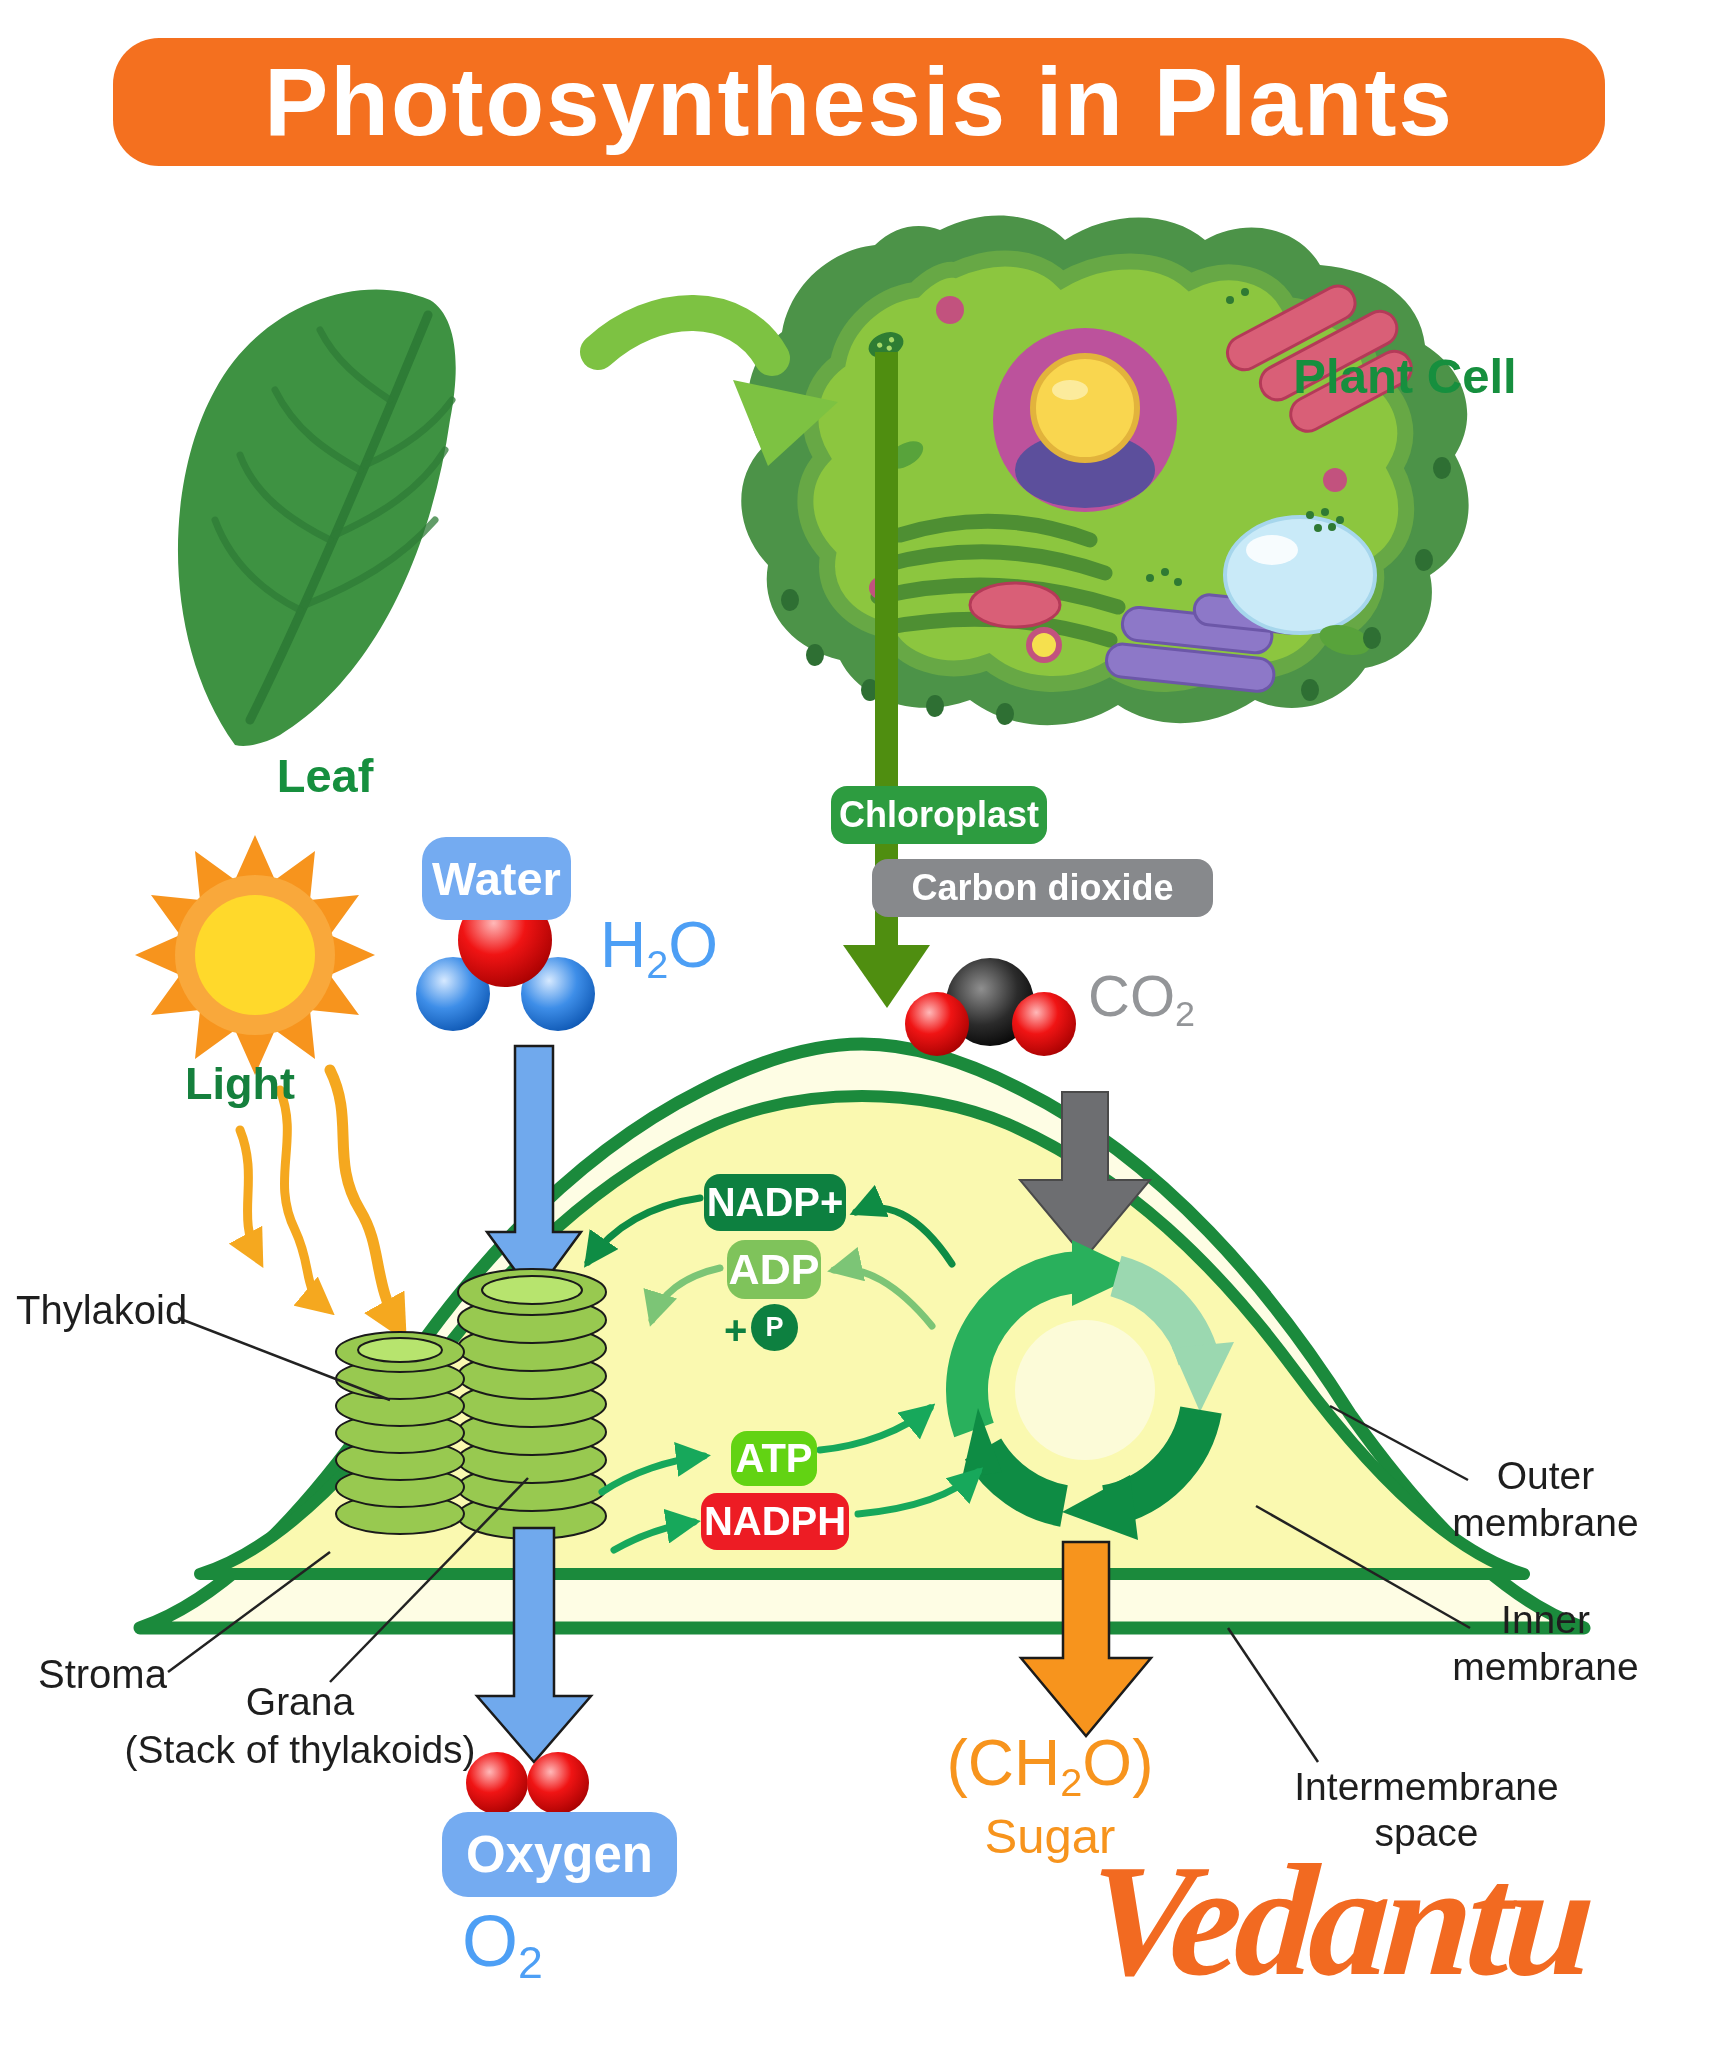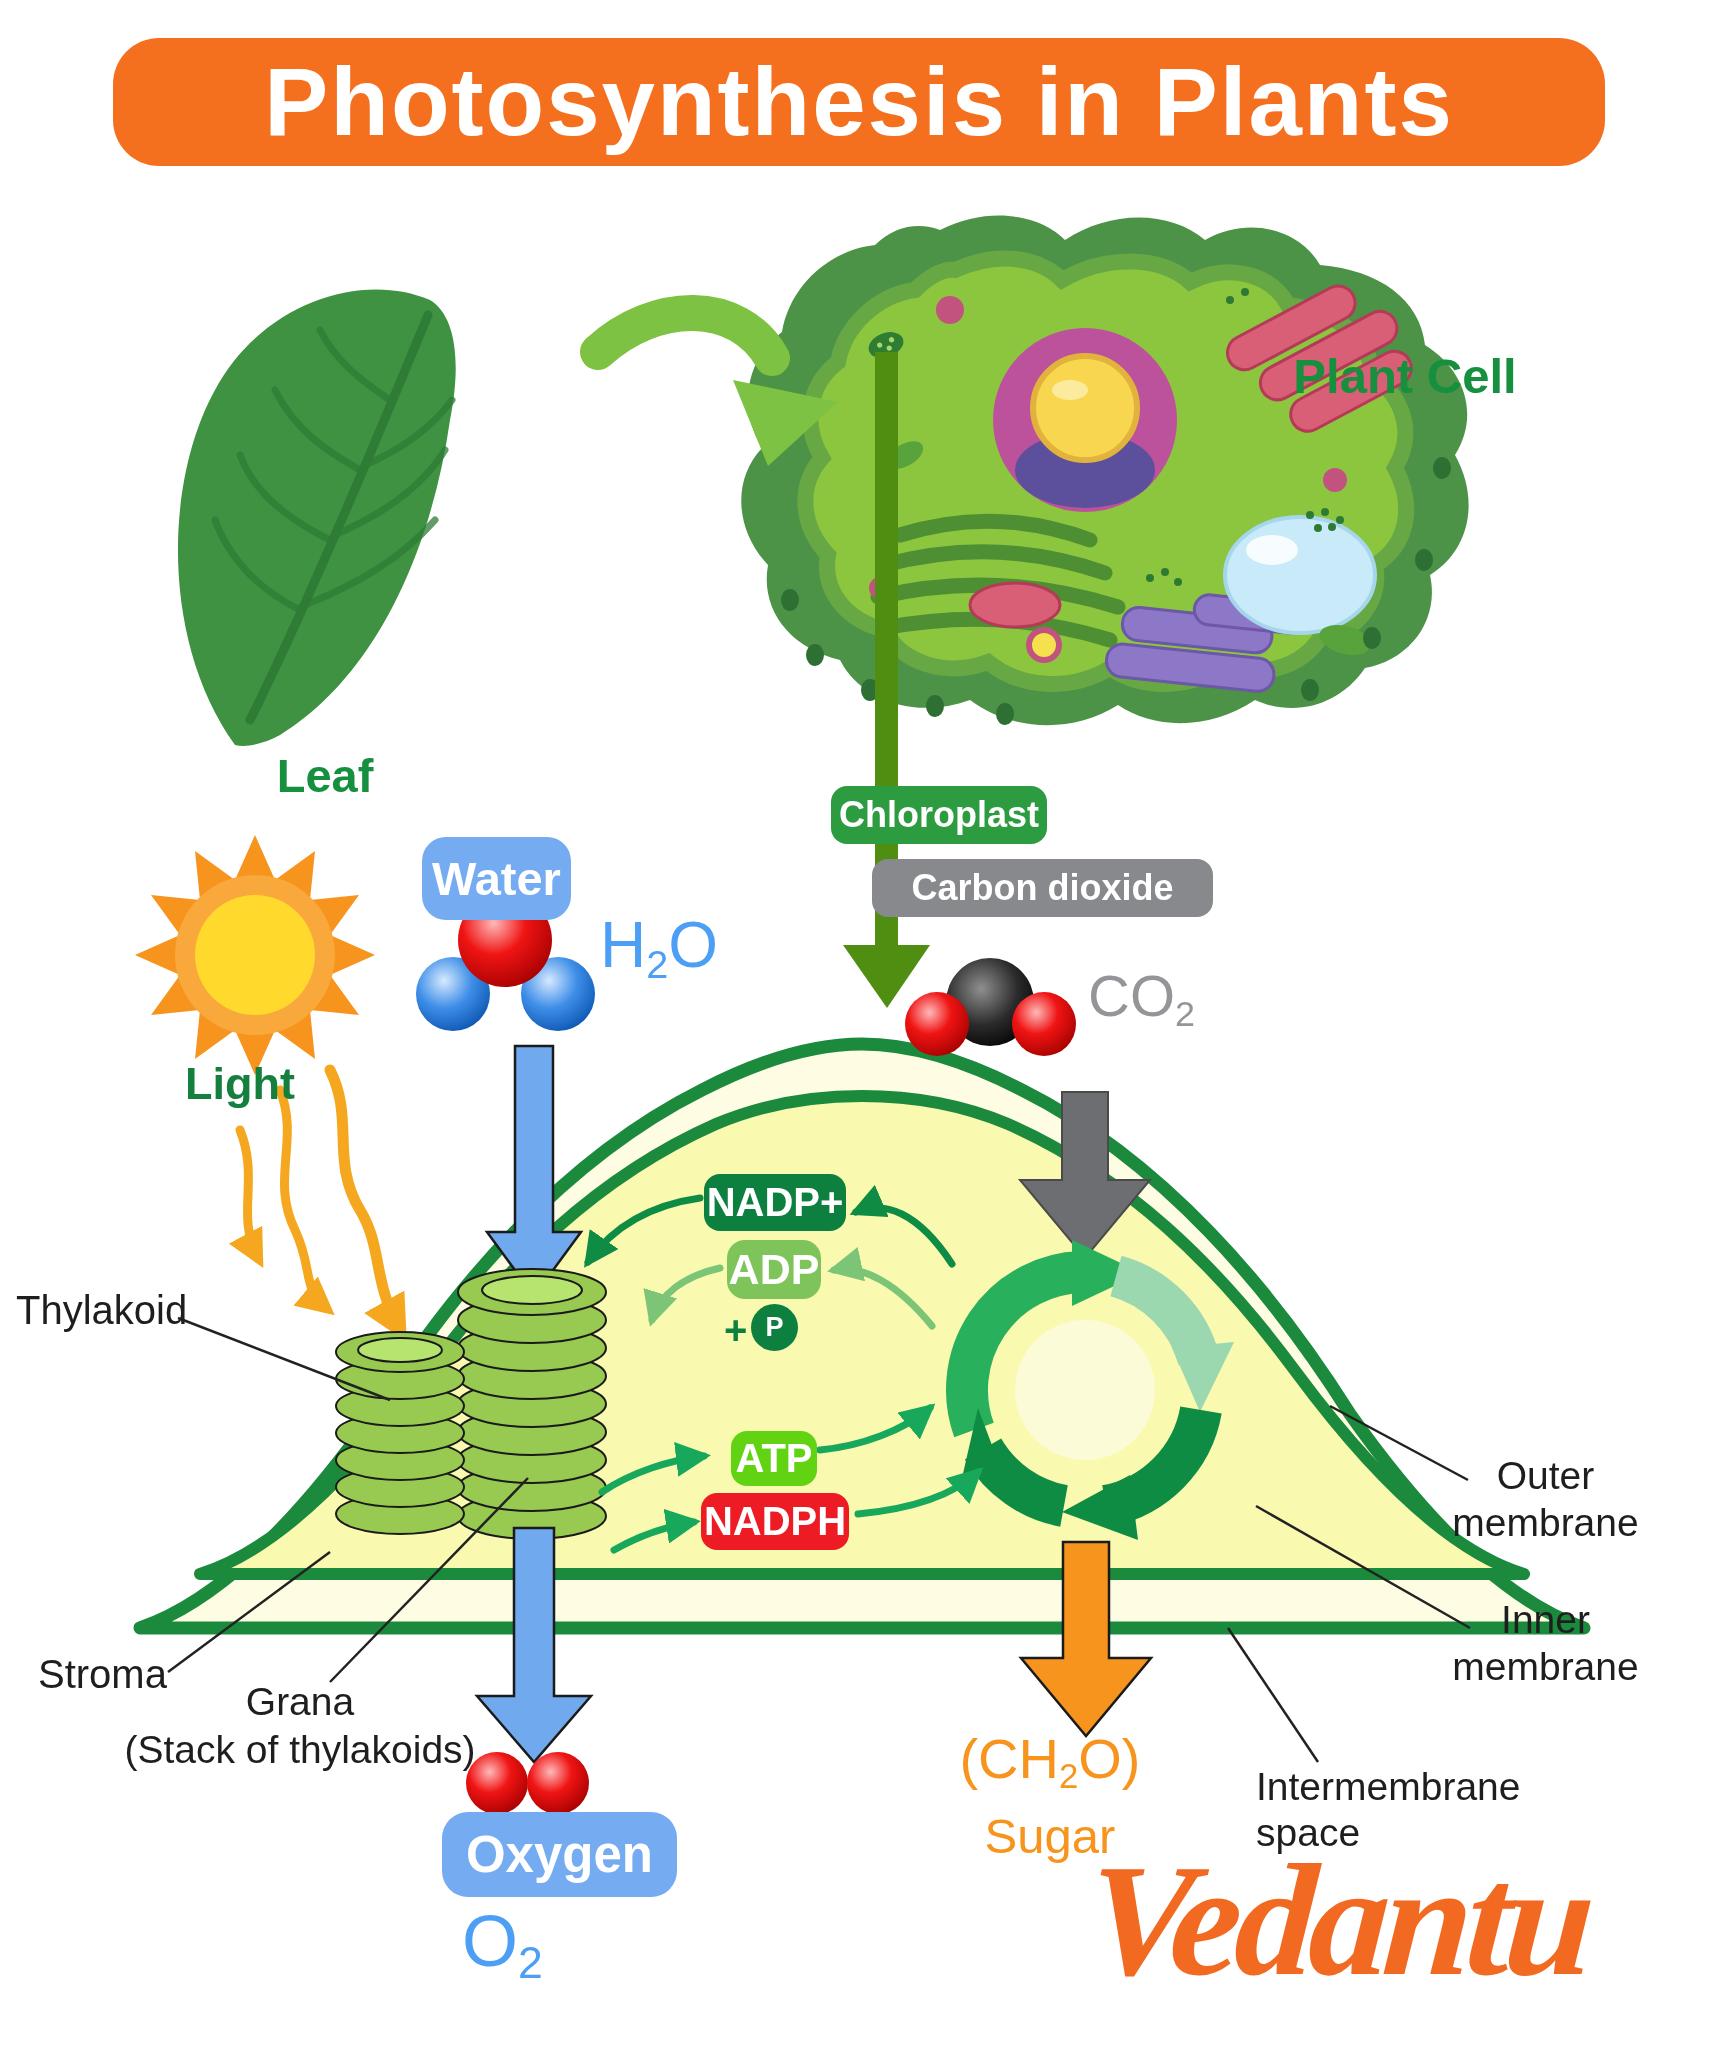--- a/index.html
+++ b/index.html
@@ -33,27 +33,27 @@
 
   .lab-light{left:185px;top:1058px;width:160px;text-align:left;color:#15803d;font-size:45px;font-weight:bold;}
   .lab-calvin{left:1003px;top:1352px;width:164px;text-align:center;color:#0F8A3D;font-size:41px;line-height:45px;}
 
   .lab-dark{position:absolute;color:#1E1E1E;font-size:40px;}
   .lab-thylakoid{left:16px;top:1288px;}
   .lab-stroma{left:38px;top:1652px;}
   .lab-grana{left:90px;top:1678px;width:420px;text-align:center;font-size:39px;line-height:48px;}
   .lab-outer{left:1428px;top:1452px;width:235px;text-align:center;font-size:39px;line-height:47px;}
   .lab-inner{left:1428px;top:1596px;width:235px;text-align:center;font-size:39px;line-height:47px;}
-  .lab-intermem{left:1256px;top:1764px;width:285px;font-size:39px;line-height:46px;}
+  .lab-intermem{left:1284px;top:1764px;width:285px;text-align:center;font-size:39px;line-height:46px;}
 
   .formula{position:absolute;font-weight:normal;white-space:nowrap;}
   .f-h2o{left:600px;top:908px;font-size:64px;color:#4D9FF5;}
   .f-co2{left:1088px;top:962px;font-size:58px;color:#939598;}
   .f-o2{left:462px;top:1900px;font-size:72px;color:#4D9FF5;}
-  .f-ch2o{left:925px;top:1726px;width:250px;text-align:center;font-size:56px;color:#F7941D;}
+  .f-ch2o{left:925px;top:1726px;width:250px;text-align:center;font-size:64px;color:#F7941D;}
   .lab-sugar{left:925px;top:1808px;width:250px;text-align:center;font-size:49px;color:#F7941D;}
   .fsub{font-size:0.62em;vertical-align:-0.28em;}
 
   .brand{left:1088px;top:1828px;font-size:160px;color:#F26A21;
          font-family:"Liberation Serif",serif;font-style:italic;font-weight:bold;
          transform:skewX(-4deg);letter-spacing:-6px;}
 </style>
 </head>
 <body>
 

